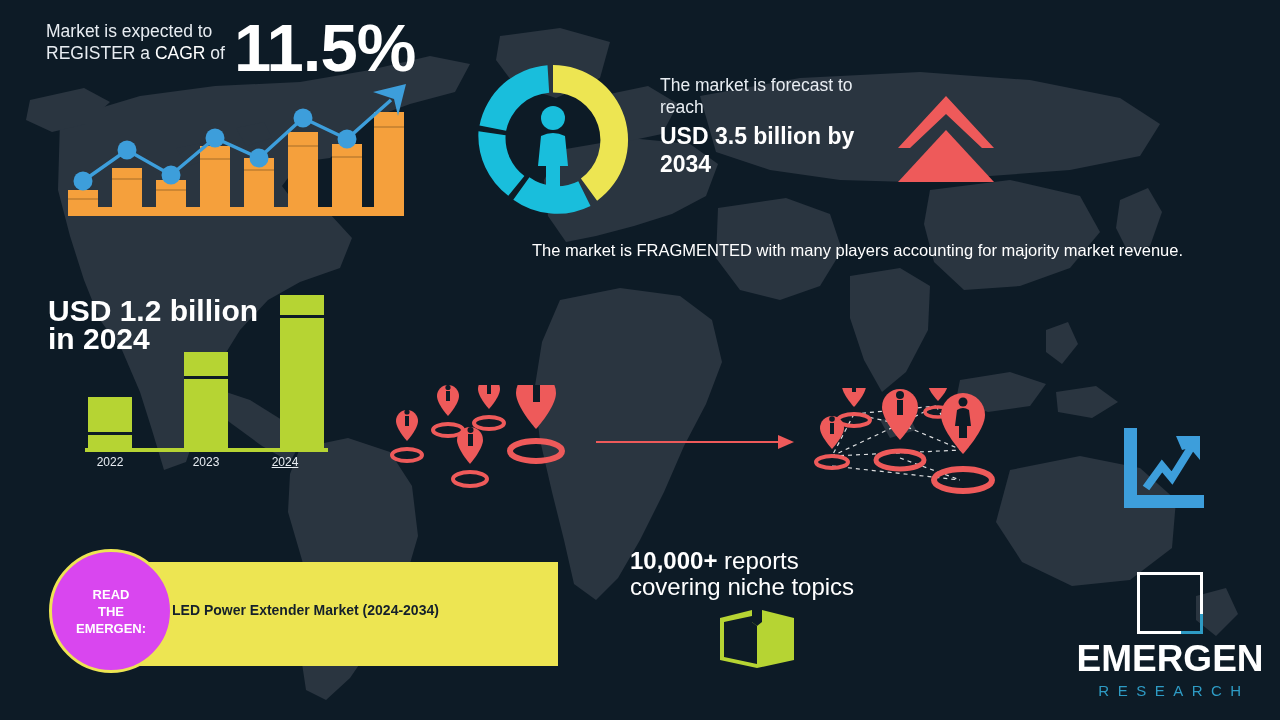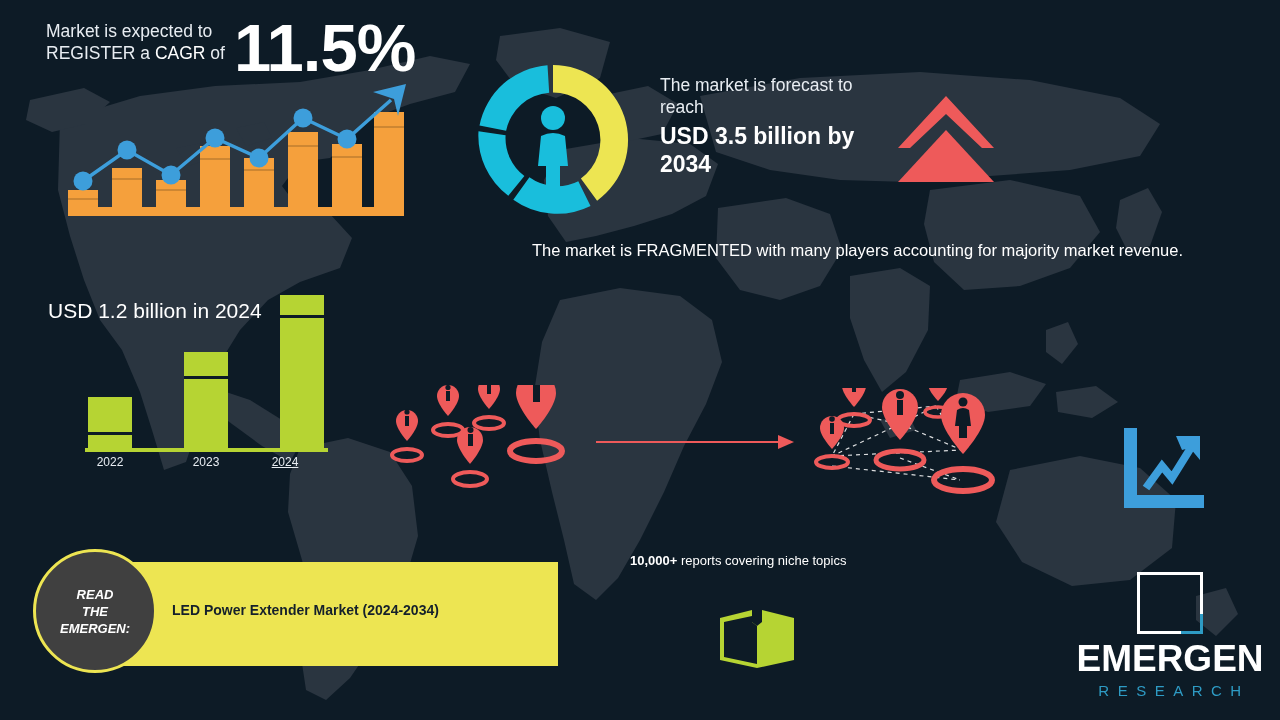--- a/index.html
+++ b/index.html
@@ -72,31 +72,31 @@
 
   
   #valued-pre {
     left: 48px; top: 274px;
     font-size: 17px;
     line-height: 21px;
     color: #e8edf2;
   }
   #valued-value {
     left: 48px; top: 297px;
-    font-size: 21px;
-    font-weight: 400;
+    font-size: 30px;
+    font-weight: 700;
     line-height: 28px;
     width: 215px;
     color: #ffffff;
   }
 
   
   #reports-text {
     left: 630px; top: 548px;
-    font-size: 13px;
+    font-size: 24px;
     line-height: 26px;
     color: #ffffff;
     width: 260px;
   }
   #reports-text b { font-weight: 700; }
 
   
   #orange-chart { position: absolute; left: 68px; top: 88px; width: 340px; height: 128px; }
   .obar { position: absolute; bottom: 0; background: #F5A03C; }
   .obar .ostripe {
@@ -127,27 +127,27 @@
   #banner {
     position: absolute; left: 108px; top: 562px;
     width: 450px; height: 104px;
     background: #EDE552;
   }
   #banner-text {
     position: absolute; left: 172px; top: 602px;
     font-size: 14px; font-weight: 700; color: #15202b;
   }
   #read-circle {
-    position: absolute; left: 33px; top: 549px;
+    position: absolute; left: 49px; top: 549px;
     width: 124px; height: 124px;
     border-radius: 50%;
-    background: #404040;
+    background: #d946ef;
     border: 3px solid #EDE552;
     box-sizing: border-box;
-    display: flex; align-items: center; justify-content: center; font-style: italic;
+    display: flex; align-items: center; justify-content: center;
   }
   #read-circle span {
     font-size: 13px; font-weight: 700; line-height: 17px;
     text-align: center; color: #ffffff;
   }
 
   
   #logo { position: absolute; left: 1058px; top: 572px; width: 190px; height: 130px; margin-left: 17px; }
   #logo-mark {
     position: absolute; left: 62px; top: 0;

